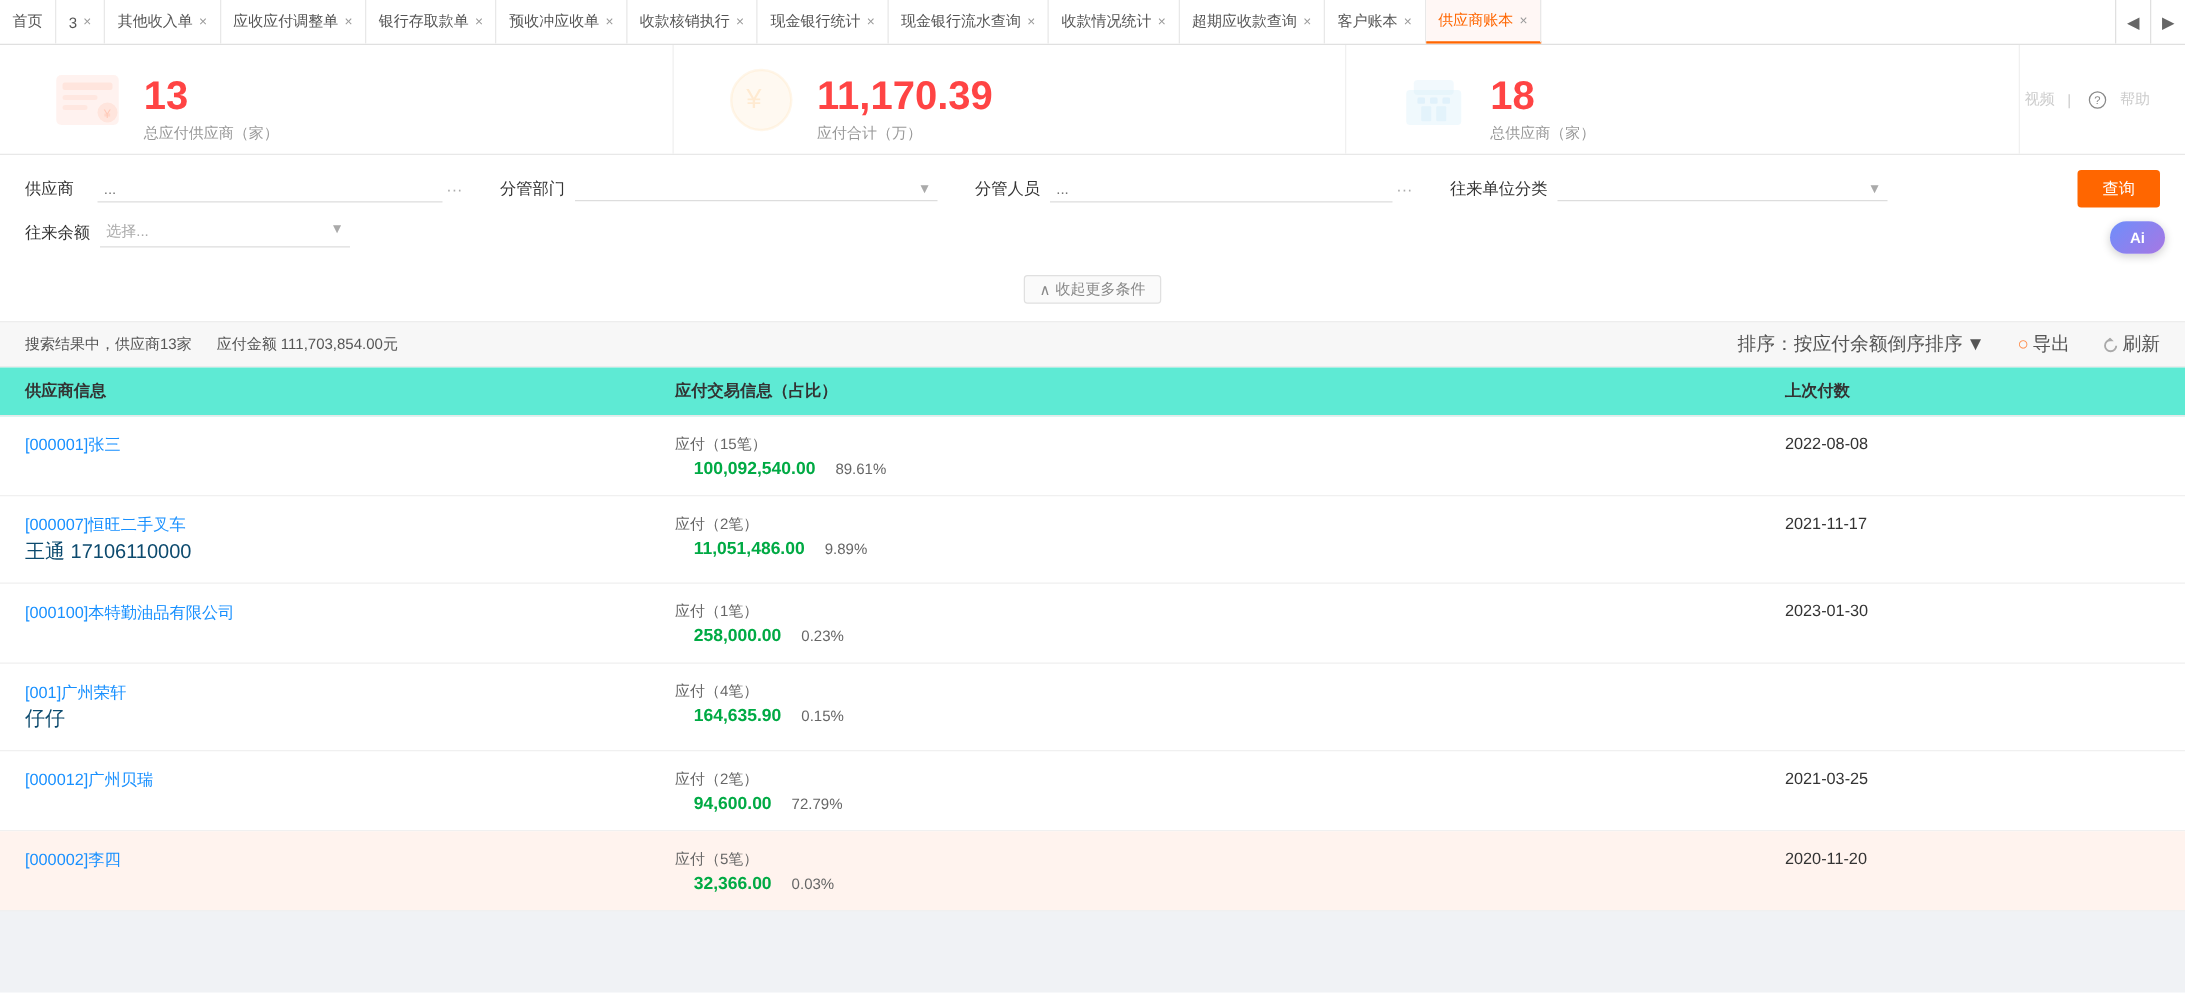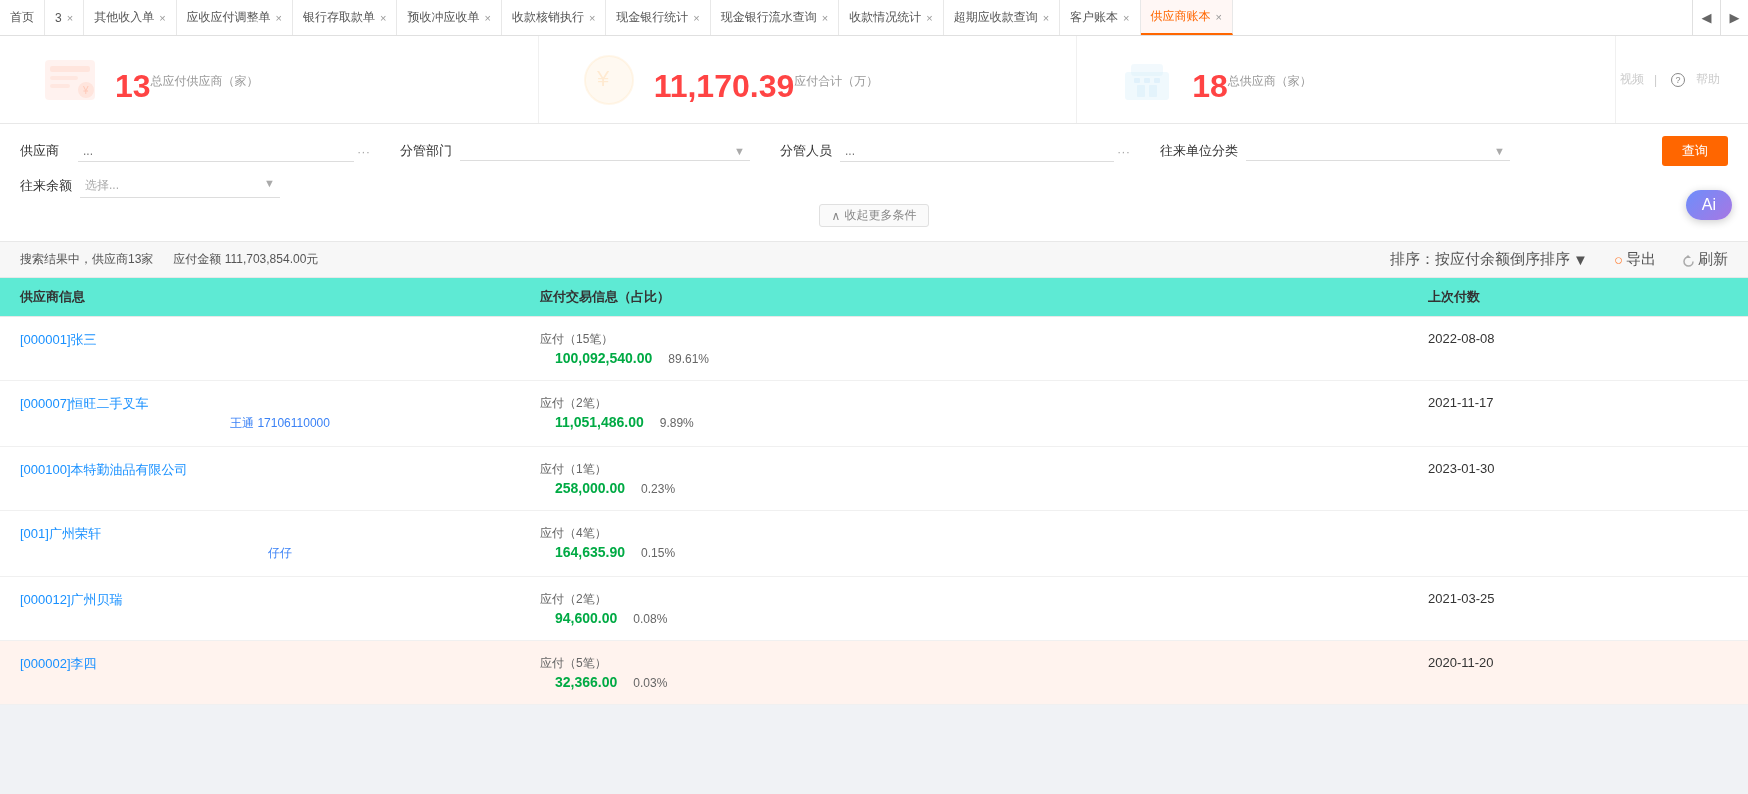--- a/index.html
+++ b/index.html
@@ -59,21 +59,21 @@
     .stat-icon {
       width: 60px;
       height: 60px;
       margin-right: 15px;
       flex-shrink: 0;
       display: flex;
       align-items: center;
       justify-content: center;
     }
     .stat-icon svg { width: 60px; height: 60px; opacity: 0.35; }
-    .stat-content { display: flex; flex-direction: row; margin-top: 15px; }
+    .stat-content { display: flex; flex-direction: column; margin-top: 15px; }
     .stat-number { font-size: 32px; font-weight: bold; color: #ff4444; line-height: 1.1; }
     .stat-label { font-size: 12px; color: #999; margin-top: 4px; }
     .stat-item:last-child { border-right: none; }
     .stat-item-3 { flex: 1; }
 
     .top-right-links {
       display: flex;
       align-items: center;
       padding-right: 20px;
       font-size: 12px;
@@ -207,38 +207,38 @@
       border-bottom: 1px solid #f0f0f0;
       align-items: start;
     }
     .table-row.highlighted { background: #fff3ee; }
     .supplier-name {
       color: #1890ff;
       cursor: pointer;
       text-decoration: none;
       font-size: 13px;
     }
-    .supplier-sub { font-size: 12px; color: #3b82f6; margin-top: 2px; text-align: center; }
+    .supplier-sub { font-size: 16px; color: #0c4a6e; margin-top: 2px; }
     .transaction-label { font-size: 12px; color: #666; }
     .transaction-amount { font-size: 14px; color: #00aa44; font-weight: bold; margin-top: 2px; }
     .transaction-percent { font-size: 12px; color: #666; margin-left: 16px; }
     .transaction-row { display: flex; align-items: baseline; margin-left: 15px; }
     .last-pay { font-size: 13px; color: #333; }
 
     
     .ai-badge {
       position: fixed;
       right: 16px;
-      top: 190px;
+      top: 177px;
       background: linear-gradient(135deg, #6e8efb, #a777e3);
       color: #fff;
       border-radius: 20px;
       padding: 6px 16px;
-      font-size: 16px;
-      font-weight: normal;
+      font-size: 12px;
+      font-weight: bold;
       cursor: pointer;
       box-shadow: 0 2px 8px rgba(0,0,0,0.2);
     }
   </style>
 </head>
 <body>
 
 <div class="top-nav">
 
   <div id="nav-tabs-container" style="display:flex; height:100%; flex:1; overflow:hidden;">
@@ -338,21 +338,21 @@
     </div>
     <div class="filter-item">
       <span class="filter-label">往来单位分类</span>
       <div class="filter-select" style="flex:1; display:flex; align-items:center; border-bottom:1px solid #ddd; padding:3px 5px; cursor:pointer;">
         <span class="filter-select-text"></span>
         <span style="color:#aaa; font-size:11px;">▼</span>
       </div>
     </div>
     <button class="query-btn">查询</button>
   </div>
-  <div class="filter-row" style="margin-bottom:0;">
+  <div class="filter-row" style="margin-bottom:16px;">
     <div class="filter-item">
       <span class="filter-label">往来余额</span>
       <div class="filter-select" style="flex:1; display:flex; align-items:flex-start; border-bottom:1px solid #ddd; padding:3px 5px; cursor:pointer; max-width:200px;">
         <span class="filter-select-text" style="color:#aaa;">选择...</span>
         <span style="color:#aaa; font-size:11px;">▼</span>
       </div>
     </div>
   </div>
   <div class="collapse-bar">
     <div class="collapse-btn">
@@ -438,21 +438,21 @@
           </div>
         </div>
         <div class="last-pay"></div>
       </div>
       <div class="table-row">
         <div><a class="supplier-name" href="#">[000012]广州贝瑞</a></div>
         <div>
           <div class="transaction-label">应付（2笔）</div>
           <div class="transaction-row">
             <span class="transaction-amount">94,600.00</span>
-            <span class="transaction-percent">0.08%</span>
+            <span class="transaction-percent">72.79%</span>
           </div>
         </div>
         <div class="last-pay">2021-03-25</div>
       </div>
       <div class="table-row highlighted">
         <div><a class="supplier-name" href="#">[000002]李四</a></div>
         <div>
           <div class="transaction-label">应付（5笔）</div>
           <div class="transaction-row">
             <span class="transaction-amount">32,366.00</span>

